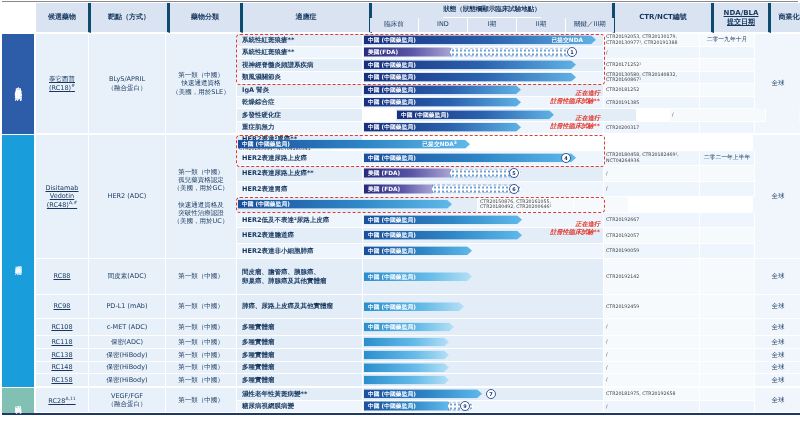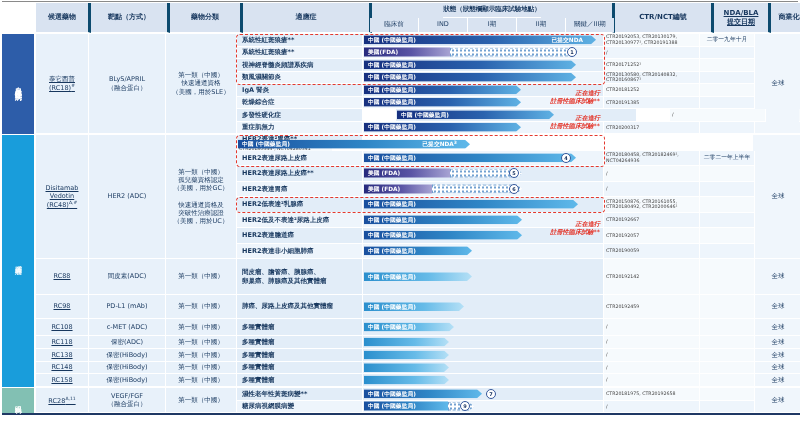--- a/index.html
+++ b/index.html
@@ -297,21 +297,20 @@
                         <span class="blab">美國 (FDA)</span>
                       </div>
                       <div class="dotseg tip" style="width: 90px;"></div>
                     </div>
                     <div class="mk" style="left: 146px;">6</div>
                   </div>
                   <div class="ctrcell">/</div>
                   <div class="ndacell"></div>
                 </div>
                 <div class="irow" style="height: 15.5px;">
-                  <div class="cell icell">HER2低表達²乳腺癌</div>
                   <div class="barcell">
                     <div class="barwrap">
                       <div class="bar mid tip" style="width: 214px;">
                         <span class="blab">中國 (中國藥監局)</span>
                       </div>
                     </div>
                   </div>
                   <div class="ctrcell">CTR20150876, CTR20161055, CTR20180492, CTR20200646¹</div>
                   <div class="ndacell"></div>
                 </div>

